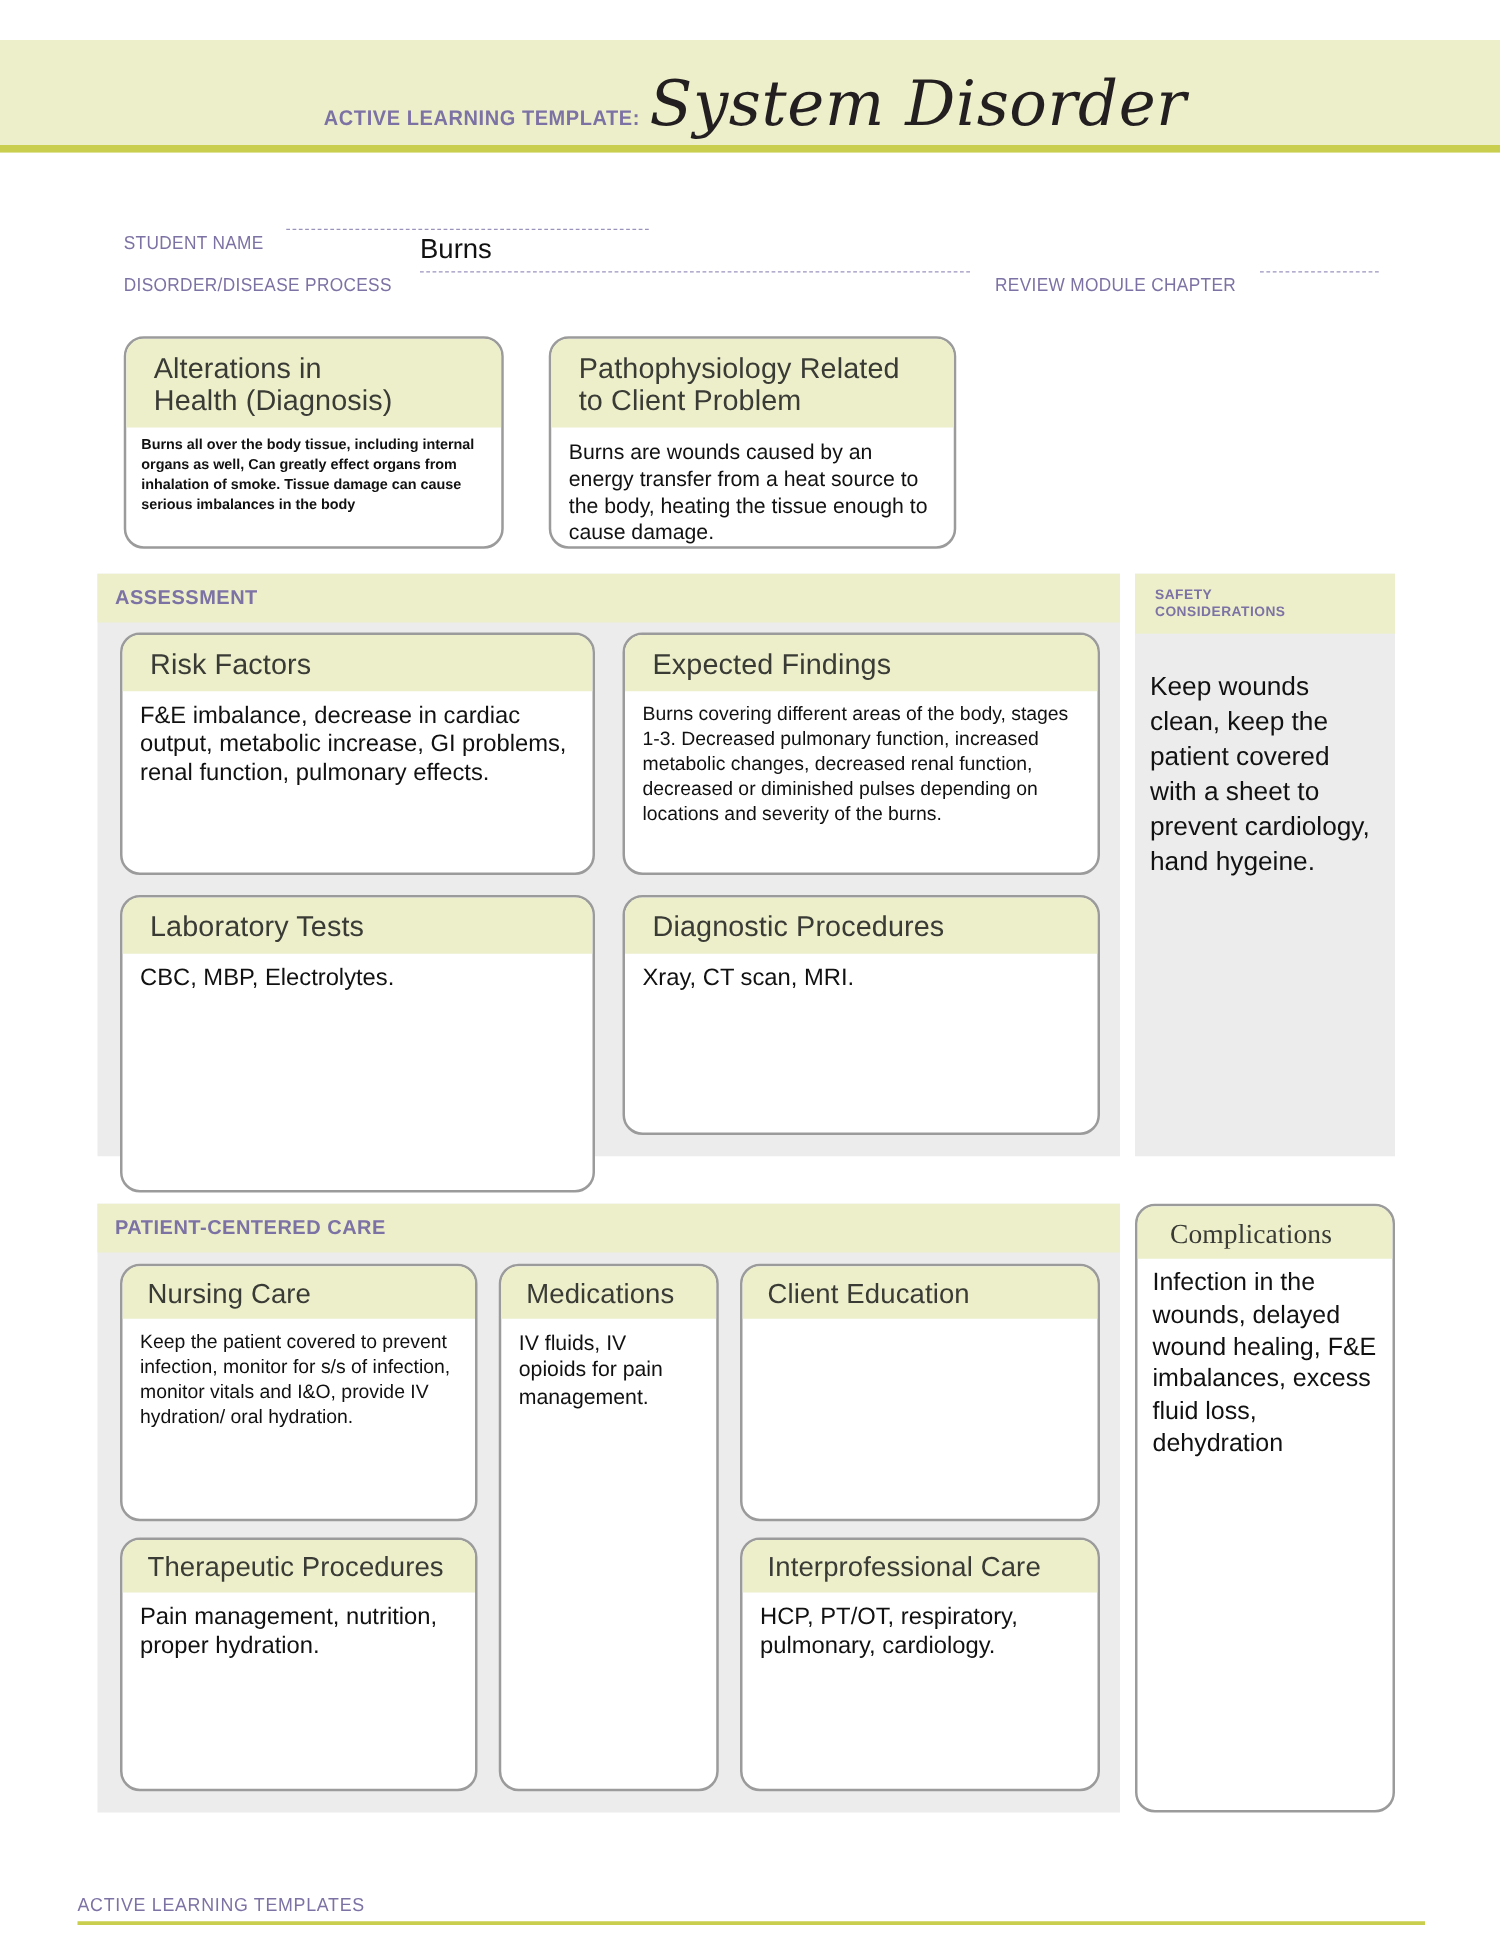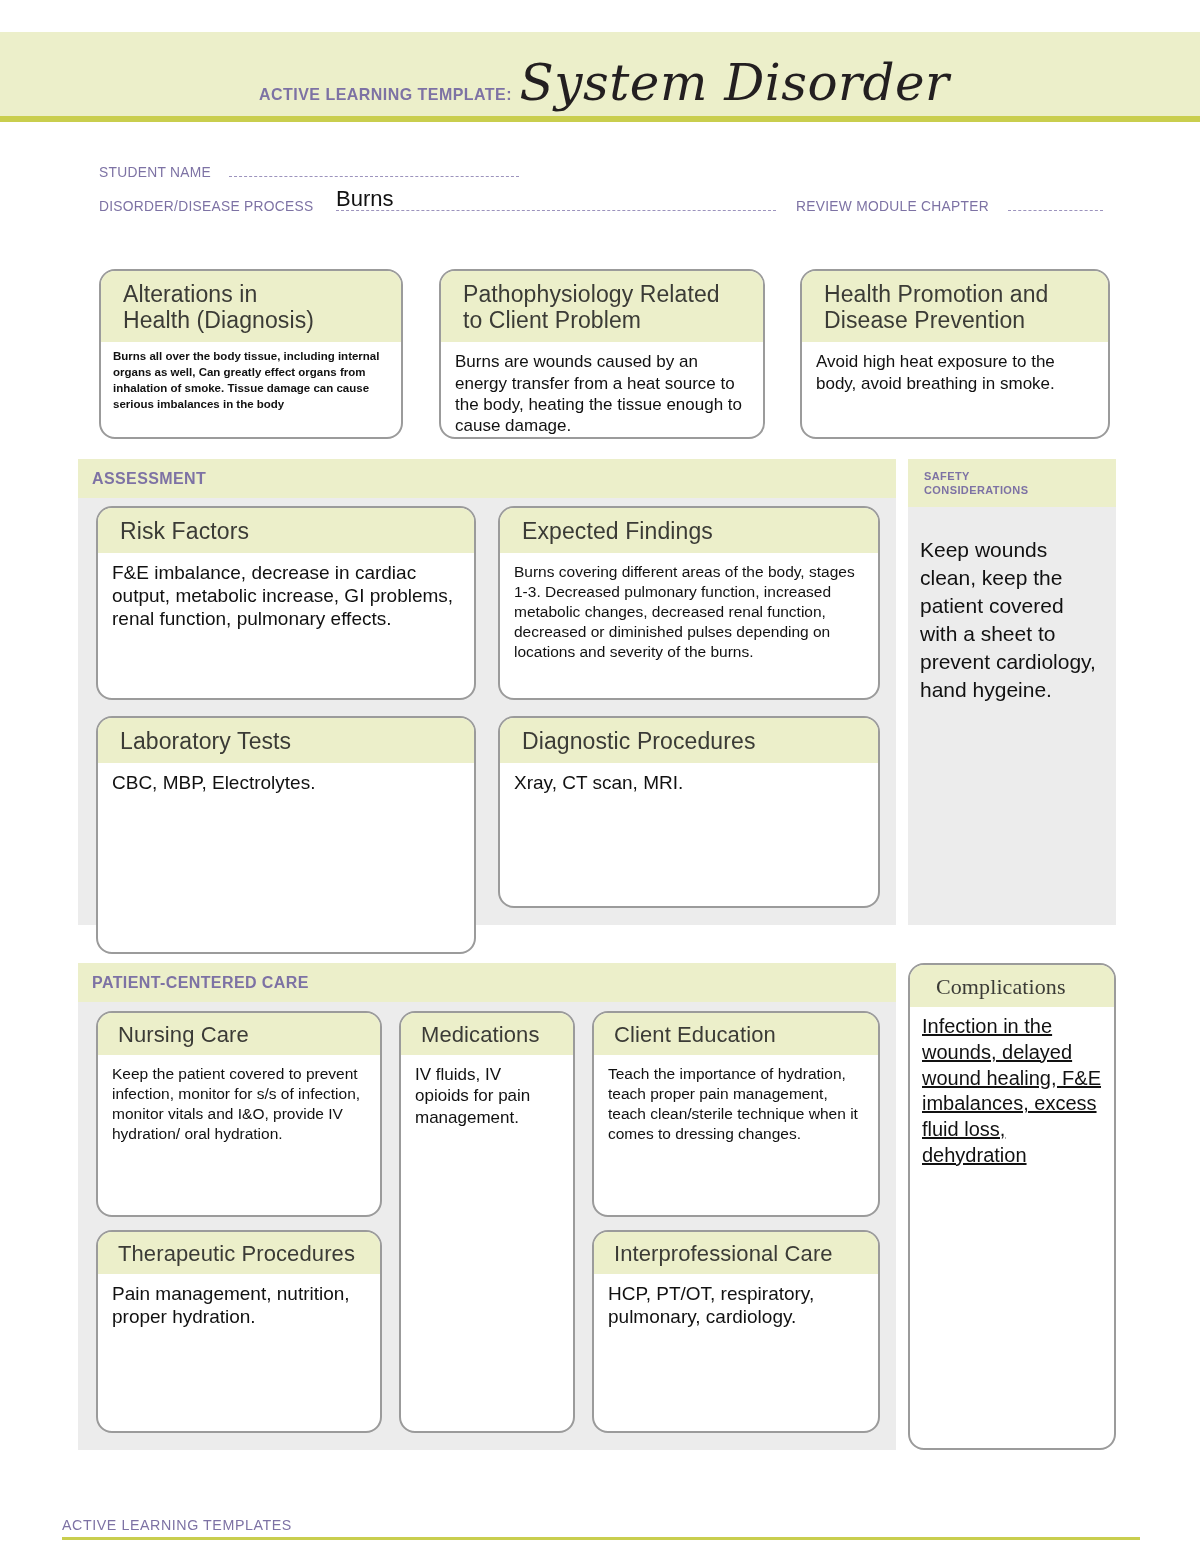--- a/index.html
+++ b/index.html
@@ -52,21 +52,21 @@
 
   
   .formline {
     position: absolute;
     left: 99px;
     color: #7d72a4;
     font-size: 15px;
     letter-spacing: 0.3px;
     white-space: nowrap;
     display: flex;
-    align-items: flex-end;
+    margin-top: 23px;
   }
   .formline.l1 { top: 163px; }
   .formline.l2 { top: 197px; width: 1010px; }
   .fl-label { transform: scaleX(0.92); transform-origin: left bottom; }
   .rule {
     display: inline-block;
     border-bottom: 1.6px dashed #9c93bd;
     height: 1px;
     position: relative;
     top: -3px;
@@ -190,27 +190,20 @@
   </div>
 
   <div class="card" style="left:439px; top:269px; width:326px; height:170px;">
     <div class="card-head">
       <div>Pathophysiology Related</div>
       <div>to Client Problem</div>
     </div>
     <div class="card-body md">Burns are wounds caused by an energy transfer from a heat source to the body, heating the tissue enough to cause damage.</div>
   </div>
 
-  <div class="card" style="left:800px; top:269px; width:310px; height:170px;">
-    <div class="card-head">
-      <div>Health Promotion and</div>
-      <div>Disease Prevention</div>
-    </div>
-    <div class="card-body md">Avoid high heat exposure to the body, avoid breathing in smoke.</div>
-  </div>
 
   <div class="panel" style="left:78px; top:459px; width:818px; height:466px;">
     <div class="panel-head">ASSESSMENT</div>
   </div>
 
   <div class="card" style="left:96px; top:506px; width:380px; height:194px;">
     <div class="card-head">Risk Factors</div>
     <div class="card-body">F&amp;E imbalance, decrease in cardiac output, metabolic increase, GI problems, renal function, pulmonary effects.</div>
   </div>
 
@@ -246,36 +239,35 @@
     <div class="card-body sm">Keep the patient covered to prevent infection, monitor for s/s of infection, monitor vitals and I&amp;O, provide IV hydration/ oral hydration.</div>
   </div>
 
   <div class="card" style="left:399px; top:1011px; width:176px; height:422px;">
     <div class="card-head small">Medications</div>
     <div class="card-body md">IV fluids, IV opioids for pain management.</div>
   </div>
 
   <div class="card" style="left:592px; top:1011px; width:288px; height:206px;">
     <div class="card-head small">Client Education</div>
-    <div class="card-body sm">Teach the importance of hydration, teach proper pain management, teach clean/sterile technique when it comes to dressing changes.</div>
   </div>
 
   <div class="card" style="left:96px; top:1230px; width:286px; height:203px;">
     <div class="card-head small">Therapeutic Procedures</div>
     <div class="card-body">Pain management, nutrition, proper hydration.</div>
   </div>
 
   <div class="card" style="left:592px; top:1230px; width:288px; height:203px;">
     <div class="card-head small">Interprofessional Care</div>
     <div class="card-body">HCP, PT/OT, respiratory, pulmonary, cardiology.</div>
   </div>
 
   <div class="card" style="left:908px; top:963px; width:208px; height:487px;">
     <div class="card-head small" style="padding-left:26px;font-family:Liberation Serif, serif;">Complications</div>
-    <div class="card-body" style="font-size:20px; line-height:1.29; padding:7px 10px 0 12px;text-decoration:underline;">Infection in the wounds, delayed wound healing, F&amp;E imbalances, excess fluid loss, dehydration</div>
+    <div class="card-body" style="font-size:20px; line-height:1.29; padding:7px 10px 0 12px;">Infection in the wounds, delayed wound healing, F&amp;E imbalances, excess fluid loss, dehydration</div>
   </div>
 
   <div class="footer">
     <div class="footer-text">ACTIVE LEARNING TEMPLATES</div>
     <div class="footer-rule"></div>
   </div>
 
 </div>
 
 </body></html>

